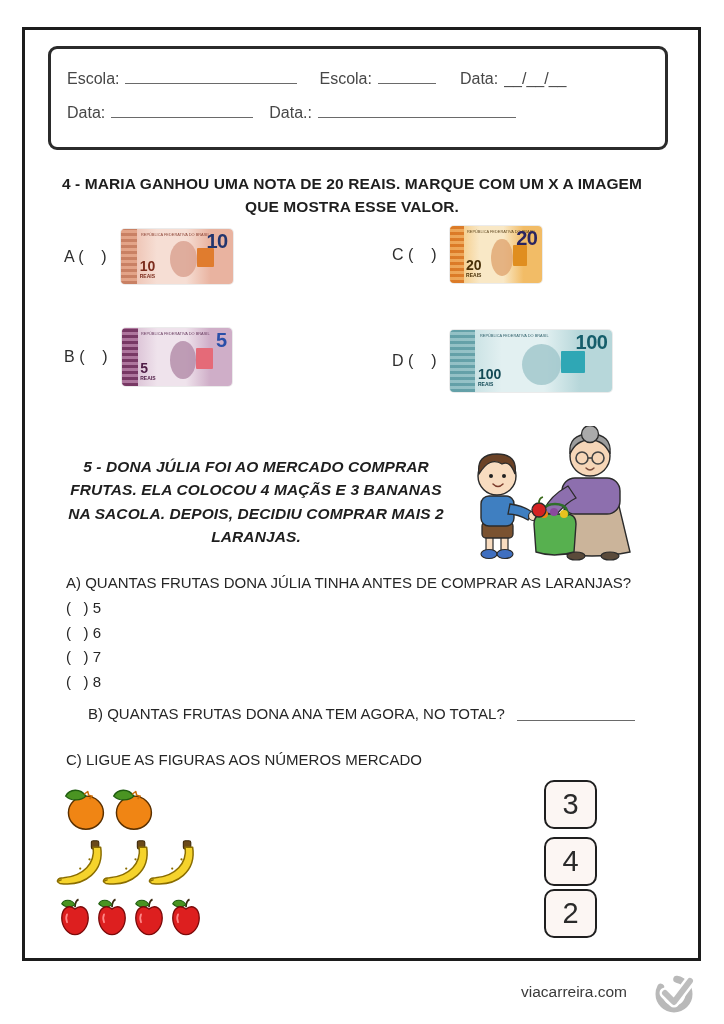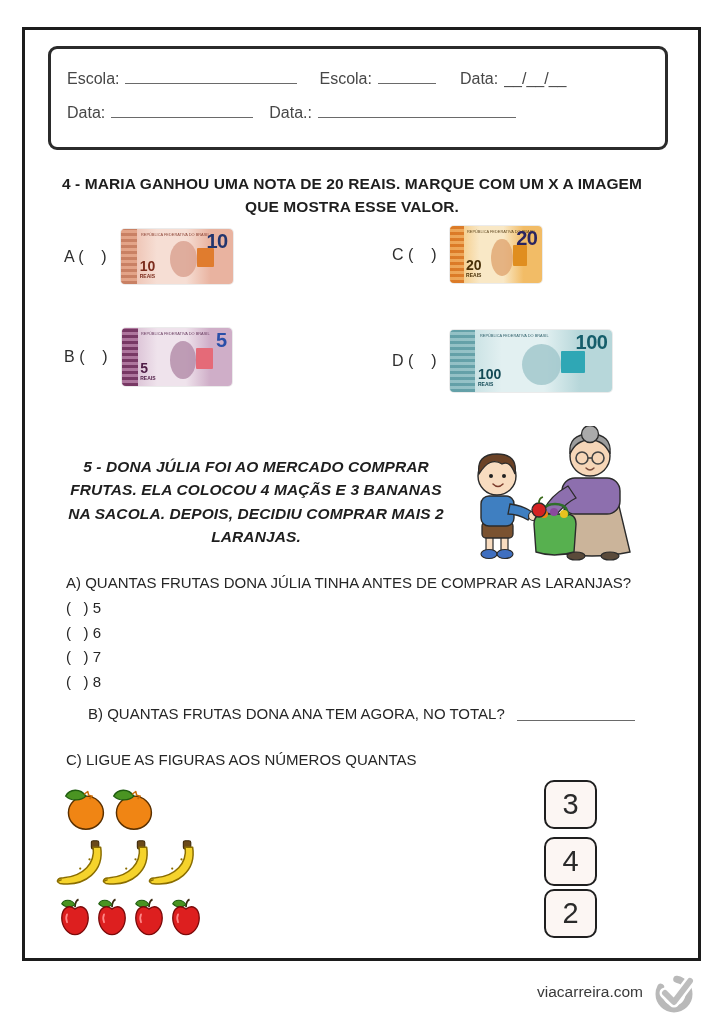--- a/index.html
+++ b/index.html
@@ -112,21 +112,21 @@
     border:2.5px solid #1f1f1f; border-radius:10px; background:#fcf6f3;
     display:flex; align-items:center; justify-content:center;
     font-size:29px; color:#2a2a2a;
   }
   #num-box-0 { top:780px; }
   #num-box-1 { top:837px; }
   #num-box-2 { top:889px; }
 
   
   #footer {
-    position:absolute; right:28px; top:970px; display:flex; align-items:center; gap:9px;
+    position:absolute; right:28px; top:970px; display:flex; align-items:center; gap:25px;
   }
   #footer .site { font-size:15.5px; color:#3a3a3a; }
 </style>
 </head>
 <body>
 
 <div class="page-frame"></div>
 
 <div class="header-box">
   <div class="hdr-row">
@@ -268,21 +268,21 @@
   <div class="sa-option"><span class="paren">(   ) </span><span>6</span></div>
   <div class="sa-option"><span class="paren">(   ) </span><span>7</span></div>
   <div class="sa-option"><span class="paren">(   ) </span><span>8</span></div>
 </div>
 
 <div id="sub-b" class="body-text">
   <span>B) QUANTAS FRUTAS DONA ANA TEM AGORA, NO TOTAL?</span>
   <span class="blank-line bl-subb"></span>
 </div>
 
-<div id="sub-c-label" class="body-text">C) LIGUE AS FIGURAS AOS NÚMEROS QUANTAS</div>
+<div id="sub-c-label" class="body-text">C) LIGUE AS FIGURAS AOS NÚMEROS MERCADO</div>
 
 <div id="fruit-rows">
     <div class="fruit-row fruit-row-0">
   <svg width="46" height="46" viewBox="0 0 50 50">
     <ellipse cx="26" cy="29" rx="19" ry="18" fill="#f08514" stroke="#5a3000" stroke-width="1.6"></ellipse>
     <path d="M26 11 C 20 2 8 3 4 11 C 10 17 21 16 26 11 Z" fill="#4a9422" stroke="#1f5c10" stroke-width="1.4"></path>
     <path d="M24 9 l4 -3 l1 4 l4 1 l-3 3" fill="none" stroke="#c96a06" stroke-width="1.6" stroke-linejoin="round"></path>
   </svg>
 
   <svg width="46" height="46" viewBox="0 0 50 50">

